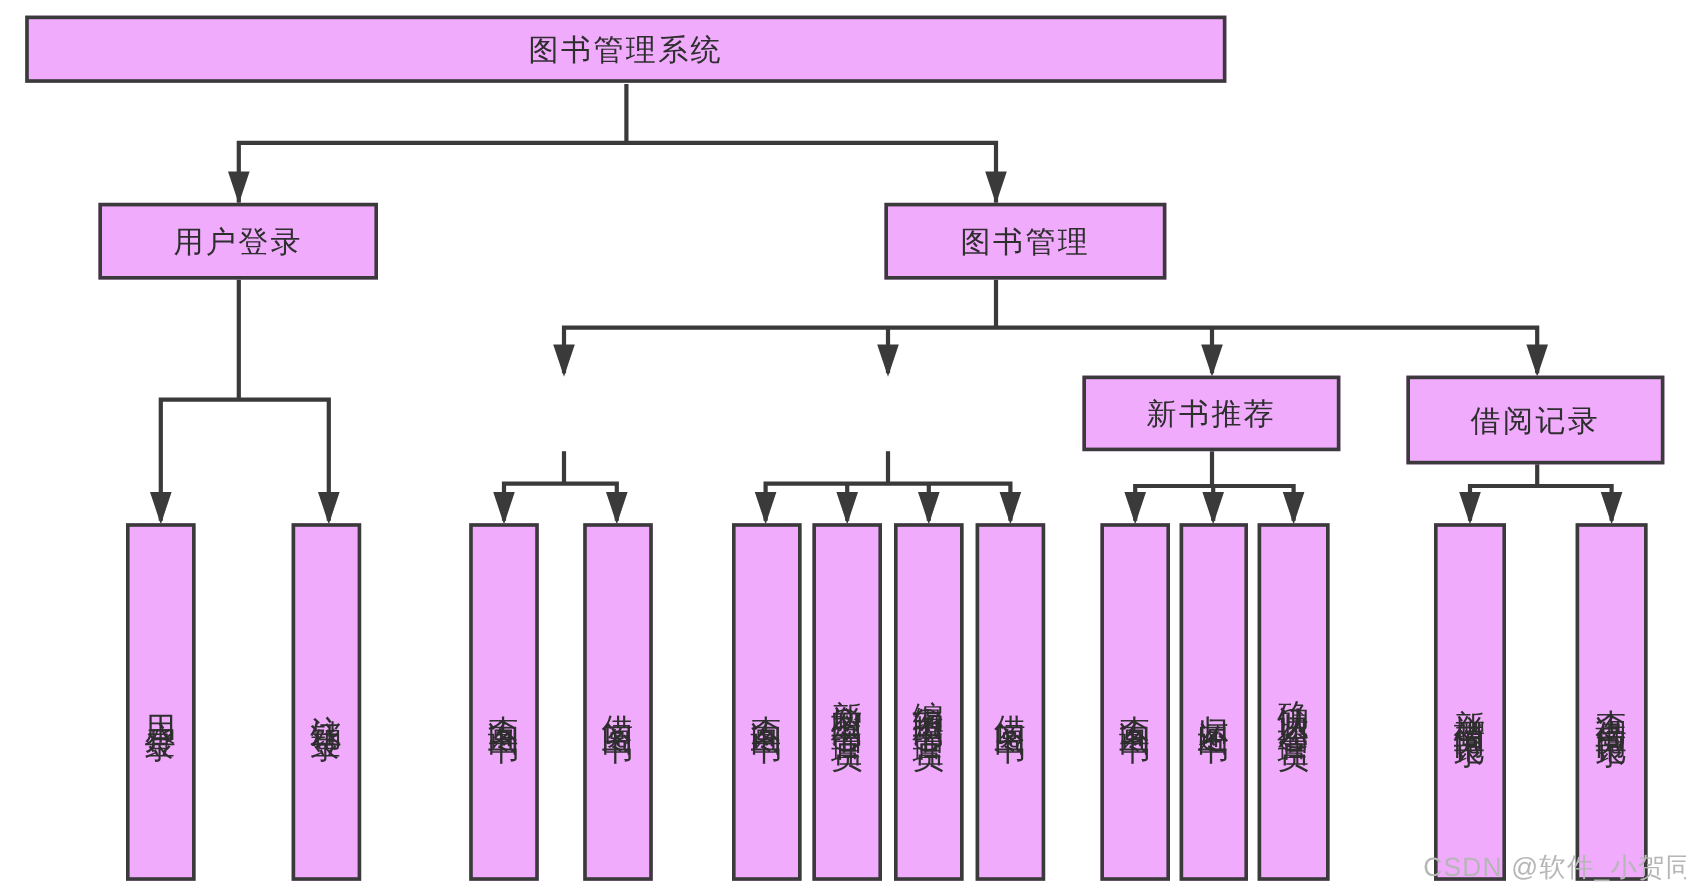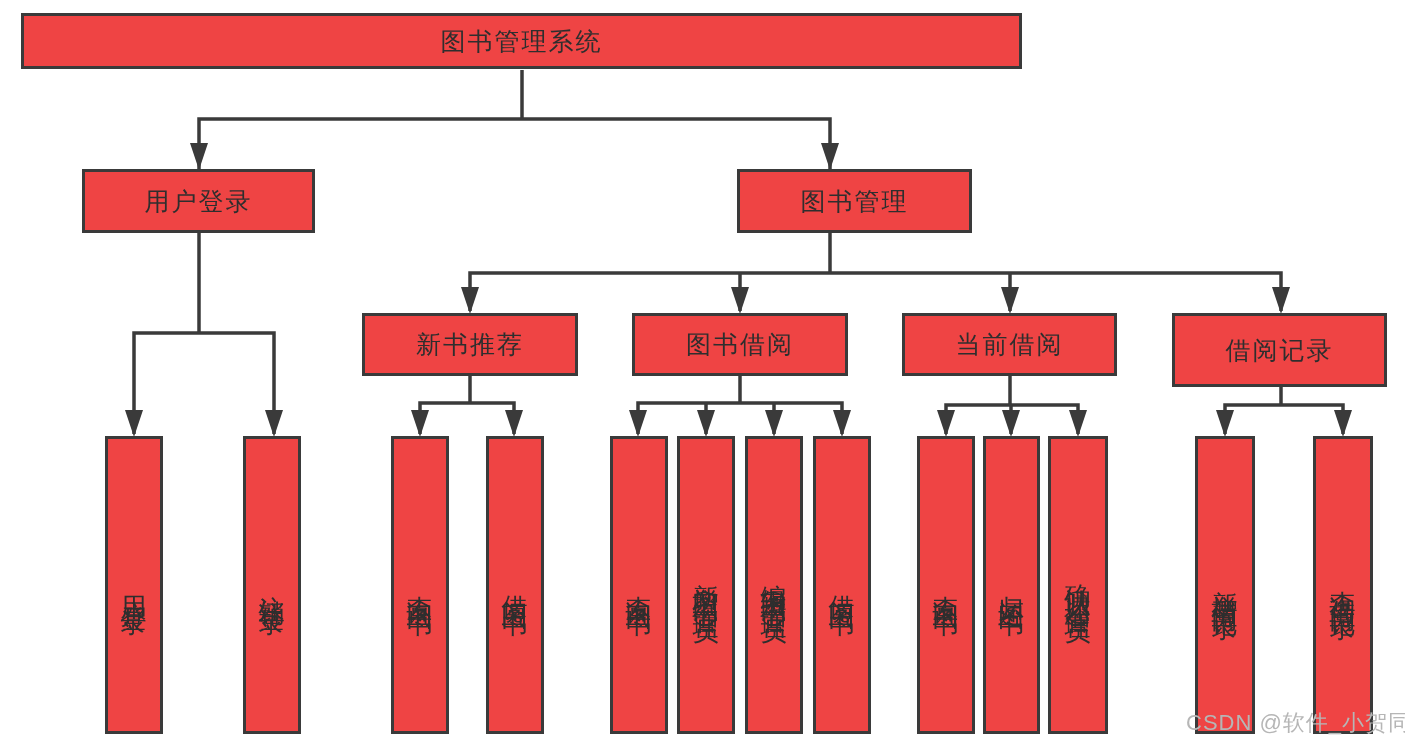--- a/index.html
+++ b/index.html
@@ -17,21 +17,21 @@
   }
   .connectors {
     position: absolute;
     left: 0; top: 0;
     width: 1405px; height: 747px;
   }
   .node {
     position: absolute;
     box-sizing: border-box;
     border: 3px solid #3a3a3a;
-    background: #ef4444;
+    background: #f0abfc;
     display: flex;
     align-items: center;
     justify-content: center;
     color: #2e2e2e;
   }
   .hnode {
     font-size: 25px;
     letter-spacing: 2px;
     white-space: nowrap;
   }
@@ -115,28 +115,22 @@
     <span>图书管理系统</span>
   </div>
 
   <div class="node hnode" style="left:82px; top:169px; width:233px; height:64px;">
     <span>用户登录</span>
   </div>
   <div class="node hnode" style="left:712px; top:169px; width:235px; height:64px;margin-left:25px;">
     <span>图书管理</span>
   </div>
 
-  <div class="node hnode" style="left:362px; top:313px; width:216px; height:63px;">
+  <div class="node hnode" style="left:902px; top:313px; width:215px; height:63px;">
     <span>新书推荐</span>
-  </div>
-  <div class="node hnode" style="left:632px; top:313px; width:216px; height:63px;">
-    <span>图书借阅</span>
-  </div>
-  <div class="node hnode" style="left:902px; top:313px; width:215px; height:63px;">
-    <span>当前借阅</span>
   </div>
   <div class="node hnode" style="left:1172px; top:313px; width:215px; height:74px;">
     <span>借阅记录</span>
   </div>
 
   <div class="node vnode" style="left:105px; top:436px; width:58px; height:298px;">
     <span class="vlabel">用户登录</span>
   </div>
   <div class="node vnode" style="left:243px; top:436px; width:58px; height:298px;">
     <span class="vlabel">注销登录</span>

